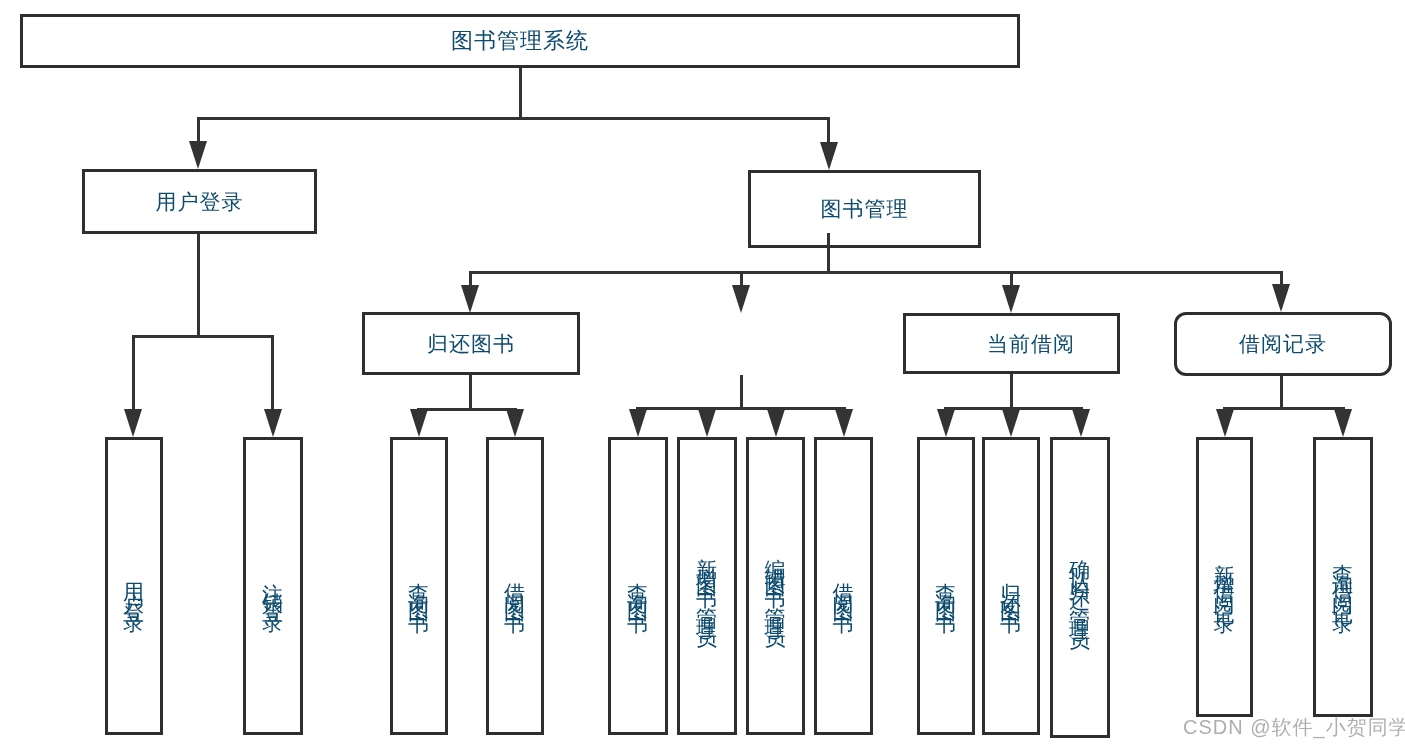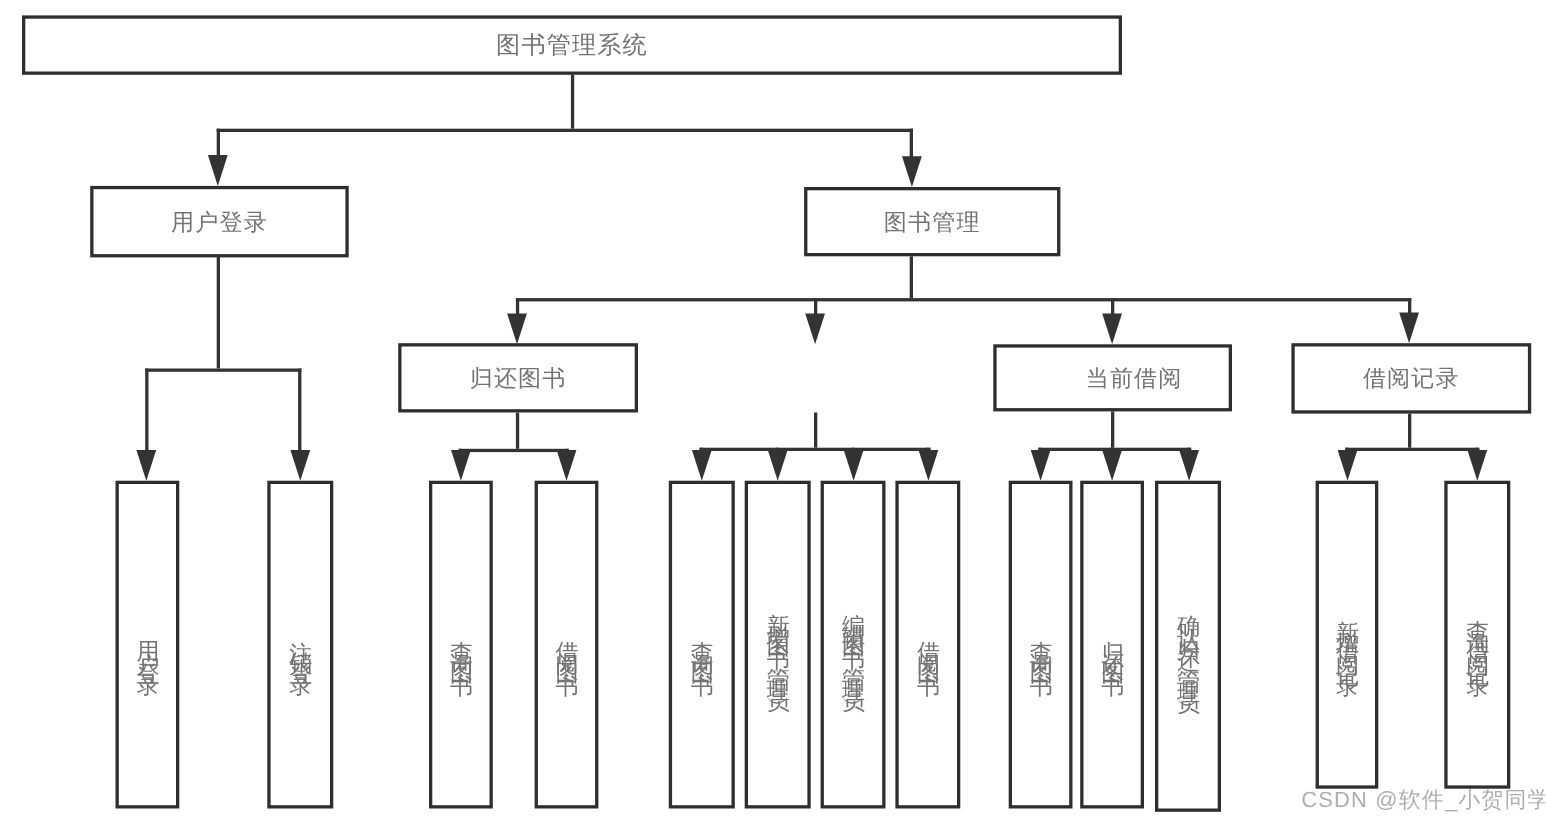--- a/index.html
+++ b/index.html
@@ -9,21 +9,21 @@
     background:#ffffff;
     font-family:"Liberation Sans","DejaVu Sans",sans-serif;
     overflow:hidden;
   }
   .box{
     position:absolute;
     box-sizing:border-box;
     border:3px solid #2e2e2e;
     background:#ffffff;
     display:flex;align-items:center;justify-content:center;
-    color:#737373;
+    color:#0c4a6e;
     font-size:21px;
     letter-spacing:1px;
     text-align:center;
   }
   .root-box{font-size:22px;}
   .leaf{padding:6px 0;}
   .vt{
     writing-mode:vertical-rl;
     text-orientation:mixed;
     letter-spacing:10px;
@@ -55,31 +55,31 @@
 <div id="stage">
 
   <div class="box root-box" style="left:20px;top:14px;width:1000px;height:54px;">
     <span>图书管理系统</span>
   </div>
 
   <div class="box" style="left:82px;top:169px;width:235px;height:65px;">
     <span>用户登录</span>
   </div>
 
-  <div class="box" style="left:731px;top:170px;width:233px;height:63px;">
+  <div class="box" style="left:748px;top:170px;width:233px;height:78px;">
     <span>图书管理</span>
   </div>
 
   <div class="box" style="left:362px;top:312px;width:218px;height:63px;">
     <span>归还图书</span>
   </div>
   <div class="box" style="left:903px;top:313px;width:217px;height:61px;padding-left:39px;">
     <span>当前借阅</span>
   </div>
-  <div class="box" style="left:1174px;top:312px;width:218px;height:64px;">
+  <div class="box" style="left:1174px;top:312px;width:218px;height:64px;border-radius:12px;">
     <span>借阅记录</span>
   </div>
 
   <div class="box leaf" style="left:105px;top:437px;width:58px;height:298px;">
     <span class="vt">用户登录</span>
   </div>
   <div class="box leaf" style="left:243px;top:437px;width:60px;height:298px;">
     <span class="vt">注销登录</span>
   </div>
 

